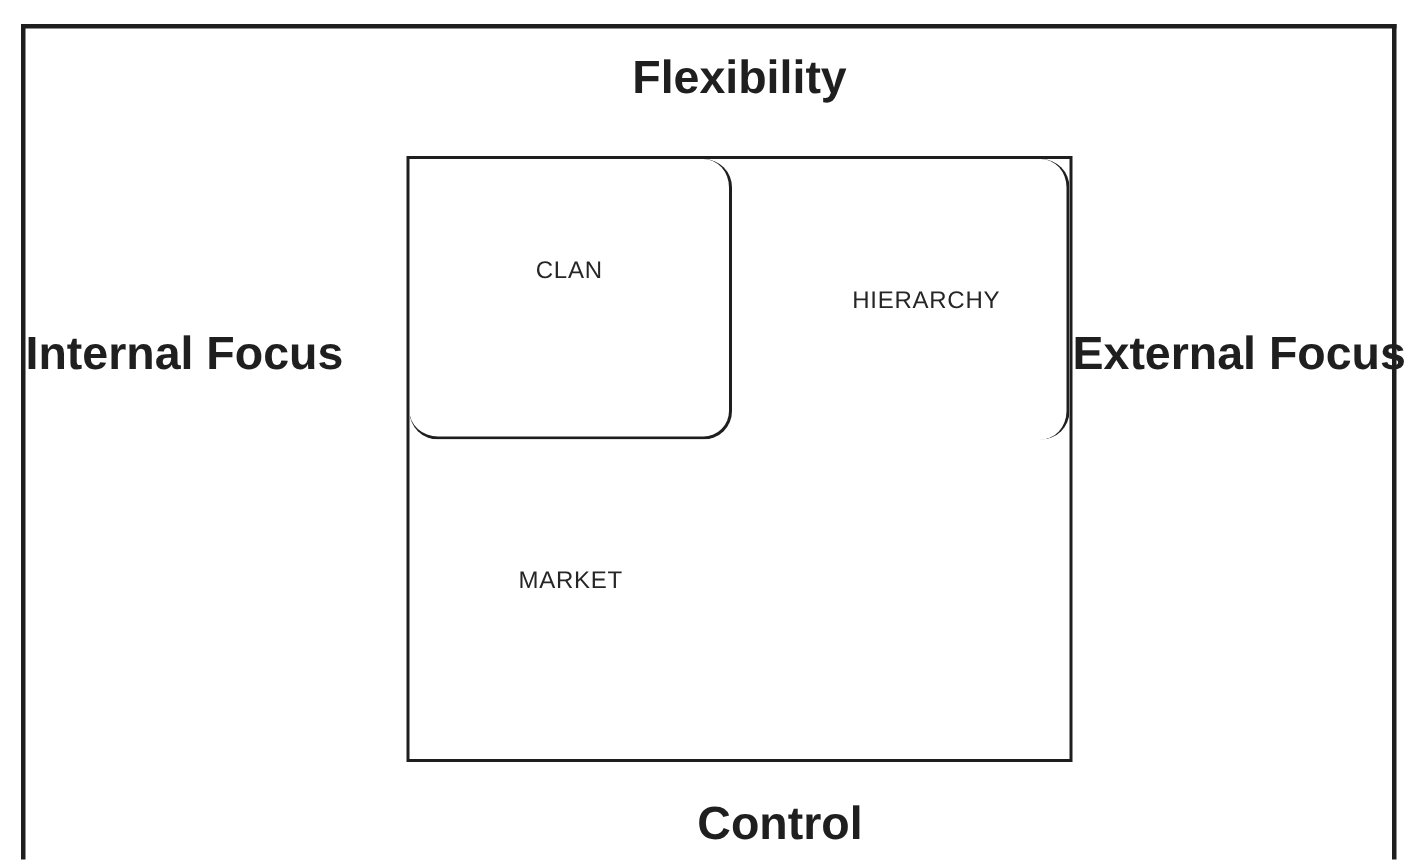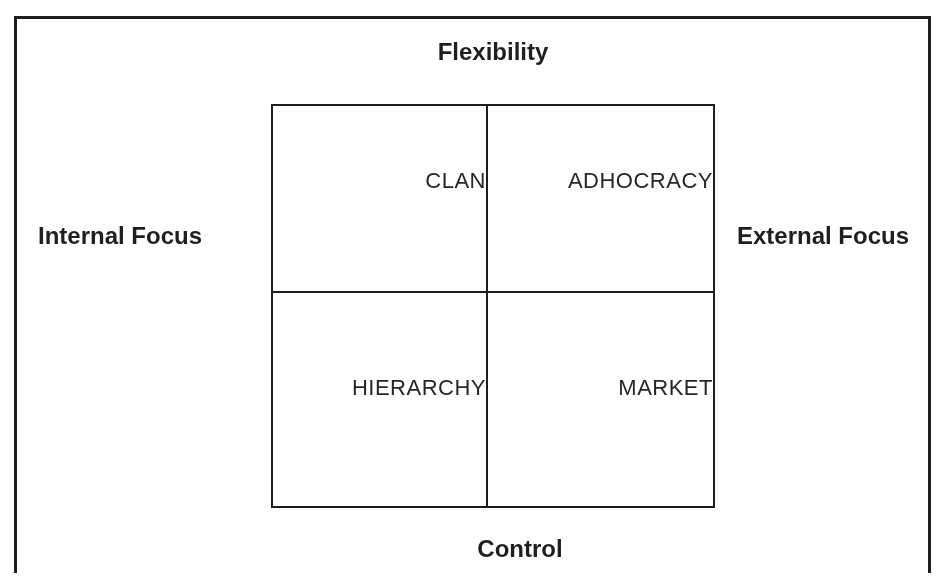--- a/index.html
+++ b/index.html
@@ -23,21 +23,21 @@
     width: 917px;
     height: 557px;
     box-sizing: border-box;
     border: 3px solid #1e1e1e;
     border-bottom: none;
     background: #ffffff;
   }
   .axis-label {
     position: absolute;
     font-weight: bold;
-    font-size: 24px;
+    font-size: 31px;
     line-height: 28px;
     text-align: center;
     color: #1f1f1f;
     white-space: nowrap;
   }
   .axis-top {
     left: 271px;
     top: 38px;
     width: 444px;
   }
@@ -65,27 +65,28 @@
     height: 404px;
     box-sizing: border-box;
     border: 2px solid #1e1e1e;
     background: #ffffff;
     display: grid;
     grid-template-columns: 215px 1fr;
     grid-template-rows: 187px 1fr;
   }
   .cell {
     display: flex;
-    justify-content: flex-end;
+    justify-content: center;
     align-items: flex-start;
     box-sizing: border-box;
-    font-size: 22px;
+    font-size: 16px;
     line-height: 26px;
     letter-spacing: 0.5px;
     color: #262626;
+    border-radius: 19px;
   }
   .cell-tl {
     border-right: 2px solid #1e1e1e;
     border-bottom: 2px solid #1e1e1e;
     padding-top: 62px;
   }
   .cell-tr {
     border-bottom: 2px solid #1e1e1e;
     padding-top: 62px;
   }
@@ -109,23 +110,20 @@
   <div class="axis-label axis-left">Internal Focus</div>
 
   <div class="axis-label axis-right">External Focus</div>
 
   <div class="axis-label axis-bottom">Control</div>
 
   <div class="matrix">
     <div class="cell cell-tl">
       <span>CLAN</span>
     </div>
-    <div class="cell cell-tr">
-      <span>ADHOCRACY</span>
-    </div>
     <div class="cell cell-bl">
       <span>HIERARCHY</span>
     </div>
     <div class="cell cell-br">
       <span>MARKET</span>
     </div>
   </div>
 </div>
 
 </body></html>

